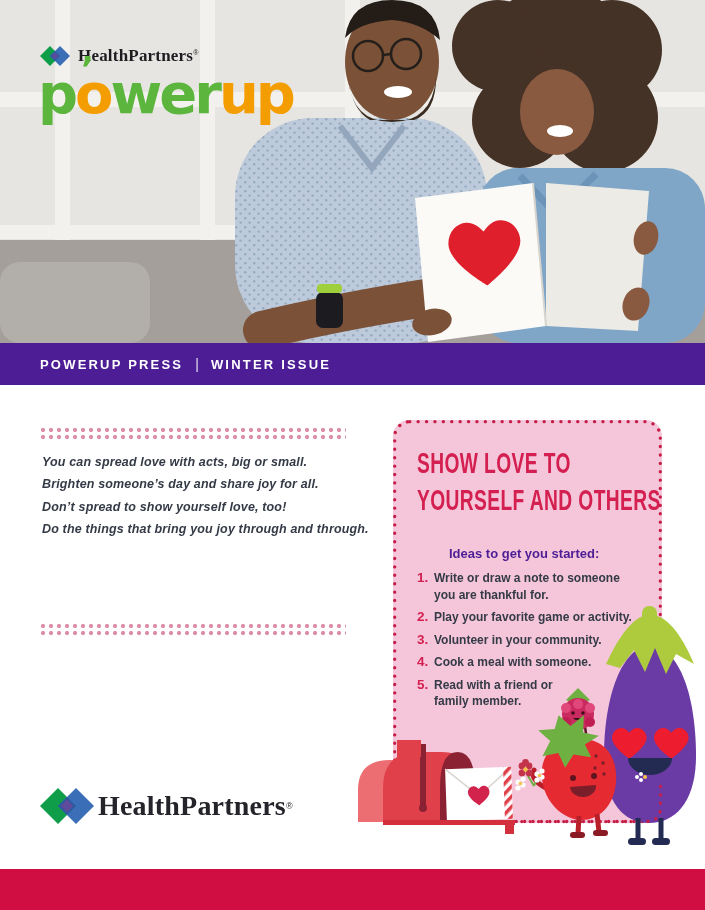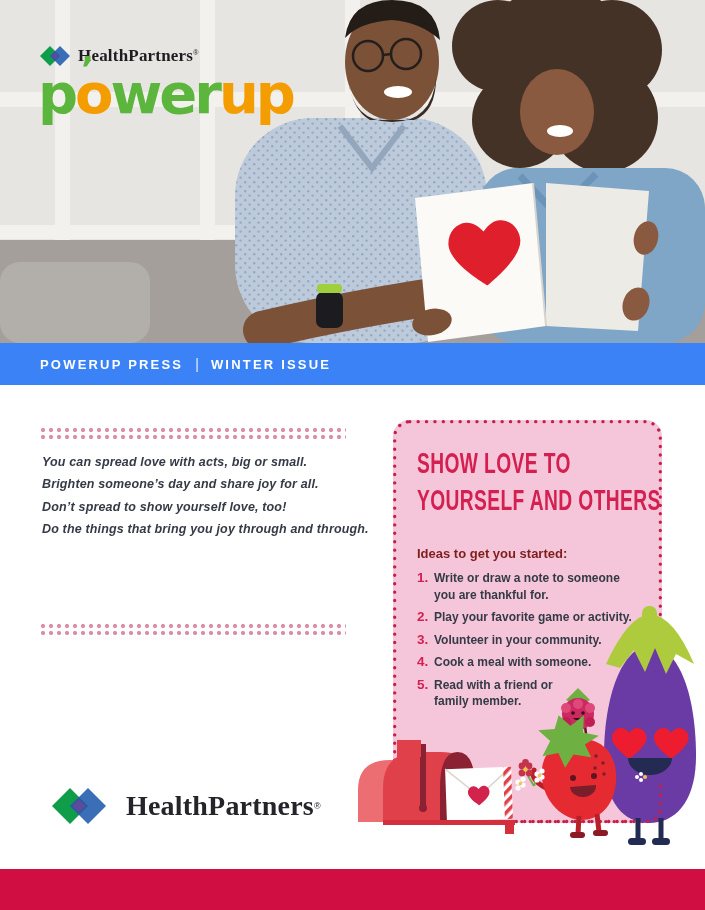--- a/index.html
+++ b/index.html
@@ -13,52 +13,52 @@
   .brand-name{font-family:"Liberation Serif",serif;font-size:17px;font-weight:bold;color:#1e1c20;letter-spacing:.2px;}
   .brand-reg{font-size:7px;vertical-align:super;color:#1e1c20;}
   .wordmark{position:absolute;left:38px;top:66px;font-family:"DejaVu Sans",sans-serif;
             font-weight:bold;font-size:56px;letter-spacing:-3px;line-height:1;}
   .wm-green{color:#5cb53c;}
   .wm-orange{color:#f49d00;}
   .wm-o{position:relative;display:inline-block;}
   .wm-apos{position:absolute;left:6px;top:-14px;font-size:34px;letter-spacing:0;color:#5cb53c;}
 
   
-  .banner{position:absolute;left:0;top:343px;width:705px;height:42px;background:#3b82f6;
+  .banner{position:absolute;left:0;top:343px;width:705px;height:42px;background:#4c1d95;
           display:flex;align-items:center;padding-left:40px;box-sizing:border-box;color:#ffffff;}
   .banner span{font-size:13px;font-weight:bold;letter-spacing:2.2px;}
   .banner .divider{font-weight:400;opacity:.85;margin:0 12px;letter-spacing:0;font-size:14px;}
 
   
   .left-col{position:absolute;left:40px;top:427px;width:330px;}
   .dotsep{height:13px;width:306px;
           background-image:radial-gradient(circle at 3px 3px,#db8fa9 1.9px,rgba(0,0,0,0) 2.3px);
           background-size:8px 7px;}
   .article-title{margin:27px 0 0 2px;font-size:21px;font-weight:bold;letter-spacing:.6px;color:#d42050;}
   .article-lines{margin-top:11px;margin-left:2px;font-style:italic;}
   .article-lines p{margin:0;font-size:12.5px;font-weight:bold;letter-spacing:.15px;
                    line-height:22.4px;color:#343a46;white-space:nowrap;}
   .dotsep.bottom{position:absolute;left:0;top:196px;}
 
   
   .card{position:absolute;left:393px;top:420px;width:269px;height:403px;background:#f5c6da;
         border-radius:16px;box-sizing:border-box;padding:24px 4px 0 24px;}
   .card-title{color:#d42050;font-weight:bold;font-size:24px;line-height:30px;letter-spacing:.5px;
               transform:scale(.8,1.25);transform-origin:0 0;white-space:nowrap;}
-  .card-intro{margin-top:42px;font-size:13px;font-weight:bold;color:#7f1d1d;}
+  .card-intro{margin-top:42px;font-size:13px;font-weight:bold;color:#4c1d95;margin-left:32px;}
   .card-list{list-style:none;margin:9px 0 0 0;padding:0;}
   .card-list li{display:flex;margin-bottom:6px;font-size:12px;font-weight:bold;
                 line-height:16.5px;color:#343a46;}
   .card-list .num{width:17px;flex:0 0 17px;color:#d42050;font-size:13.5px;}
   .card-list li:nth-child(1) .txt{max-width:206px;}
   .card-list li:nth-child(2) .txt,.card-list li:nth-child(3) .txt,.card-list li:nth-child(4) .txt{white-space:nowrap;}
   .card-list li:nth-child(5) .txt{max-width:150px;}
 
   
-  .footer-lockup{position:absolute;left:52px;top:781px;display:flex;align-items:center;gap:20px;}
+  .footer-lockup{position:absolute;left:40px;top:781px;display:flex;align-items:center;gap:4px;}
   .footer-name{font-family:"Liberation Serif",serif;font-size:28px;font-weight:bold;color:#26242b;letter-spacing:.2px;}
   .footer-reg{font-size:9px;vertical-align:super;color:#26242b;}
   .footer-band{position:absolute;left:0;top:869px;width:705px;height:41px;background:#d10e42;}
 
   .deco{position:absolute;left:0;top:0;width:705px;height:910px;pointer-events:none;z-index:5;}
 </style>
 </head>
 <body>
 
 <div class="page">

